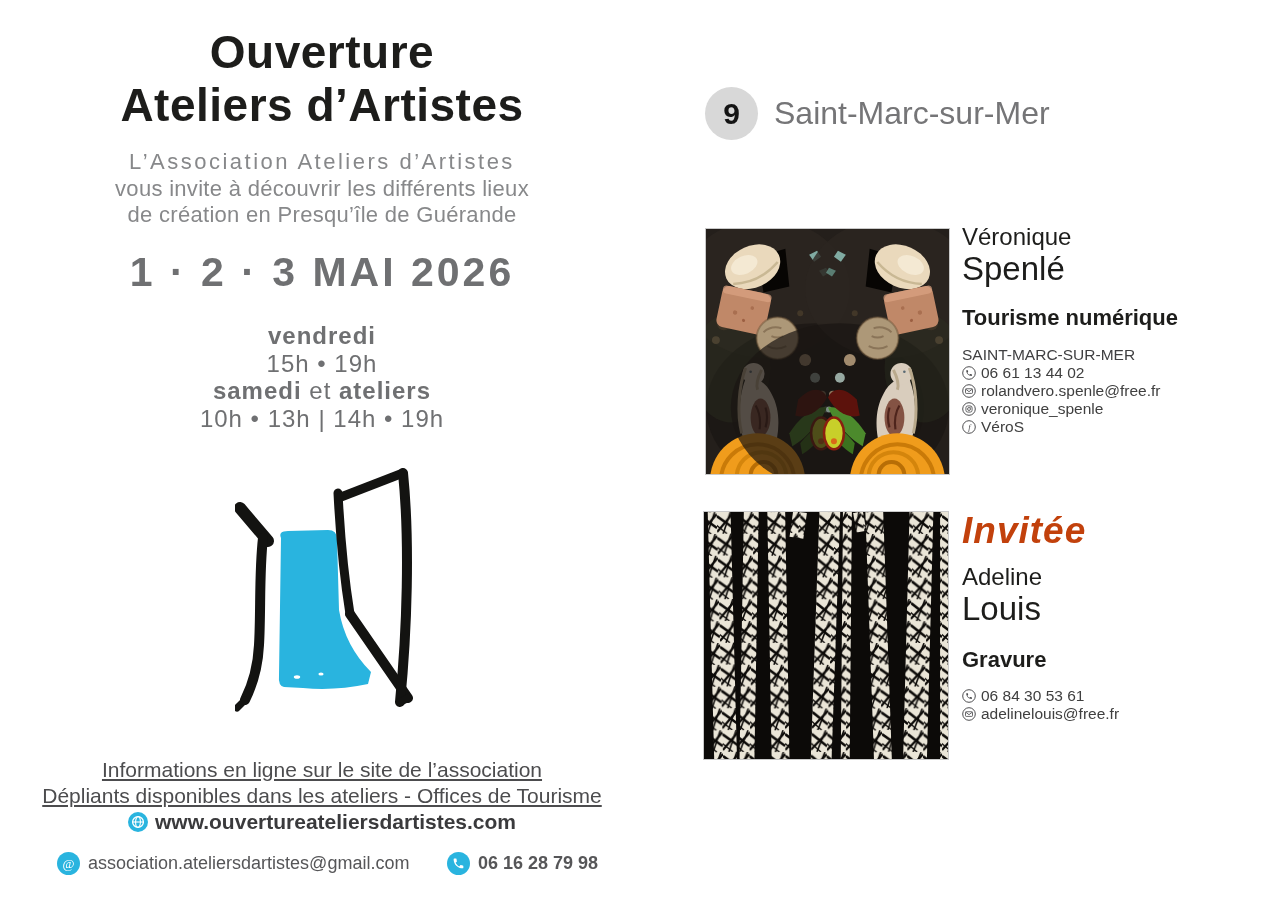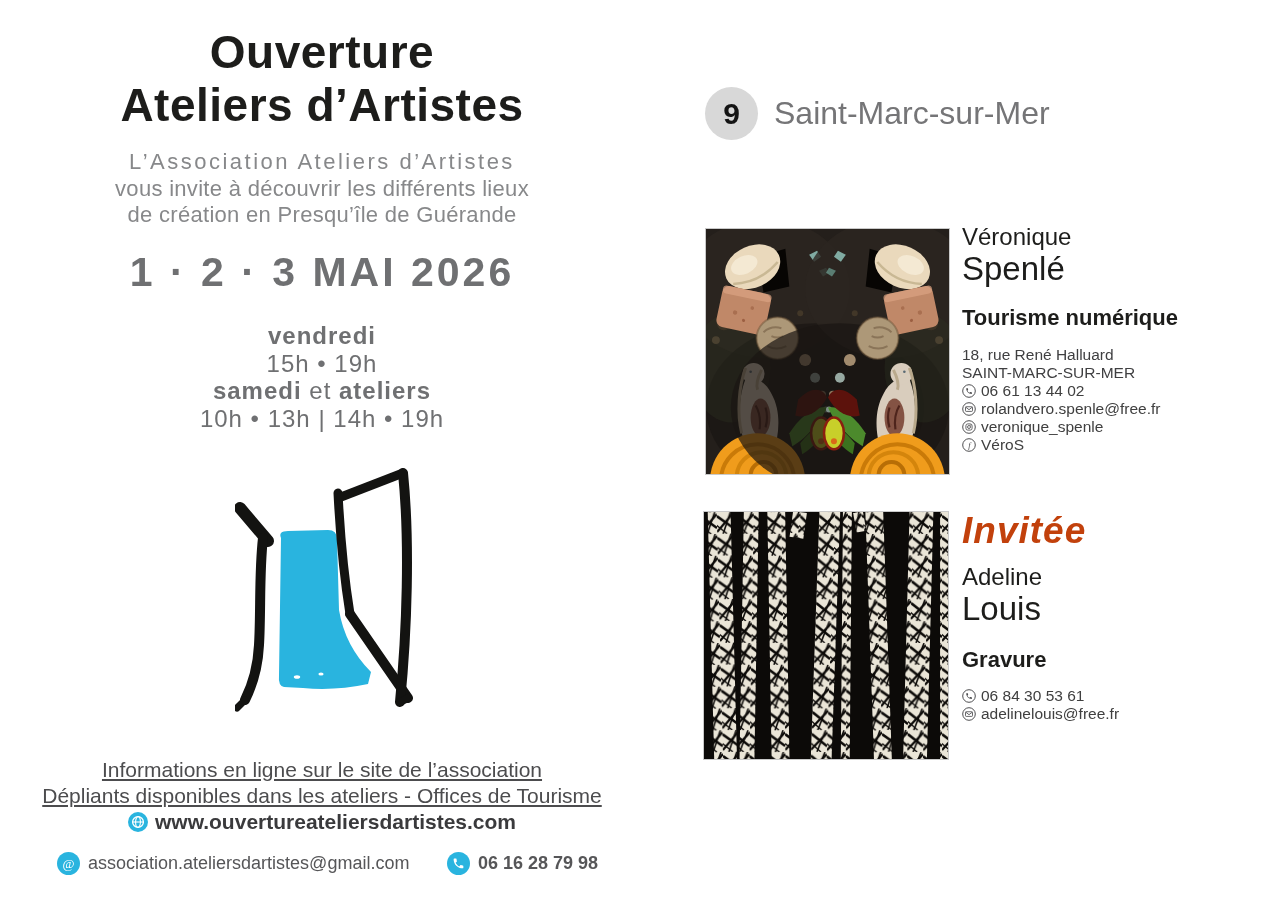--- a/index.html
+++ b/index.html
@@ -201,21 +201,20 @@
     <rect width="245" height="247" fill="#241f1b"></rect>
     <use href="#halfA"></use>
     <use href="#halfA" transform="translate(245,0) scale(-1,1)"></use>
   </svg>
 
   <div class="abs artist-col col1">
     <div class="a-first">Véronique</div>
     <div class="a-last">Spenlé</div>
     <div class="a-disc">Tourisme numérique</div>
     <div class="a-addr">
-      <div>18, rue René Halluard</div>
       <div>SAINT-MARC-SUR-MER</div>
       <div class="c-row">
         <svg width="14" height="14" viewBox="0 0 20 20">
           <circle cx="10" cy="10" r="9" fill="none" stroke="#4a4a4c" stroke-width="1.4"></circle>
           <path transform="translate(4.7,4.7) scale(0.45)" fill="#4a4a4c" d="M6.62,10.79c1.44,2.83 3.76,5.14 6.59,6.59l2.2,-2.2c0.27,-0.27 0.67,-0.36 1.02,-0.24 1.12,0.37 2.33,0.57 3.57,0.57 0.55,0 1,0.45 1,1V20c0,0.55 -0.45,1 -1,1 -9.39,0 -17,-7.61 -17,-17 0,-0.55 0.45,-1 1,-1h3.5c0.55,0 1,0.45 1,1 0,1.25 0.2,2.45 0.57,3.57 0.11,0.35 0.03,0.74 -0.25,1.02l-2.2,2.2z"></path>
         </svg>
         <span>06 61 13 44 02</span>
       </div>
       <div class="c-row">
         <svg width="14" height="14" viewBox="0 0 20 20">

